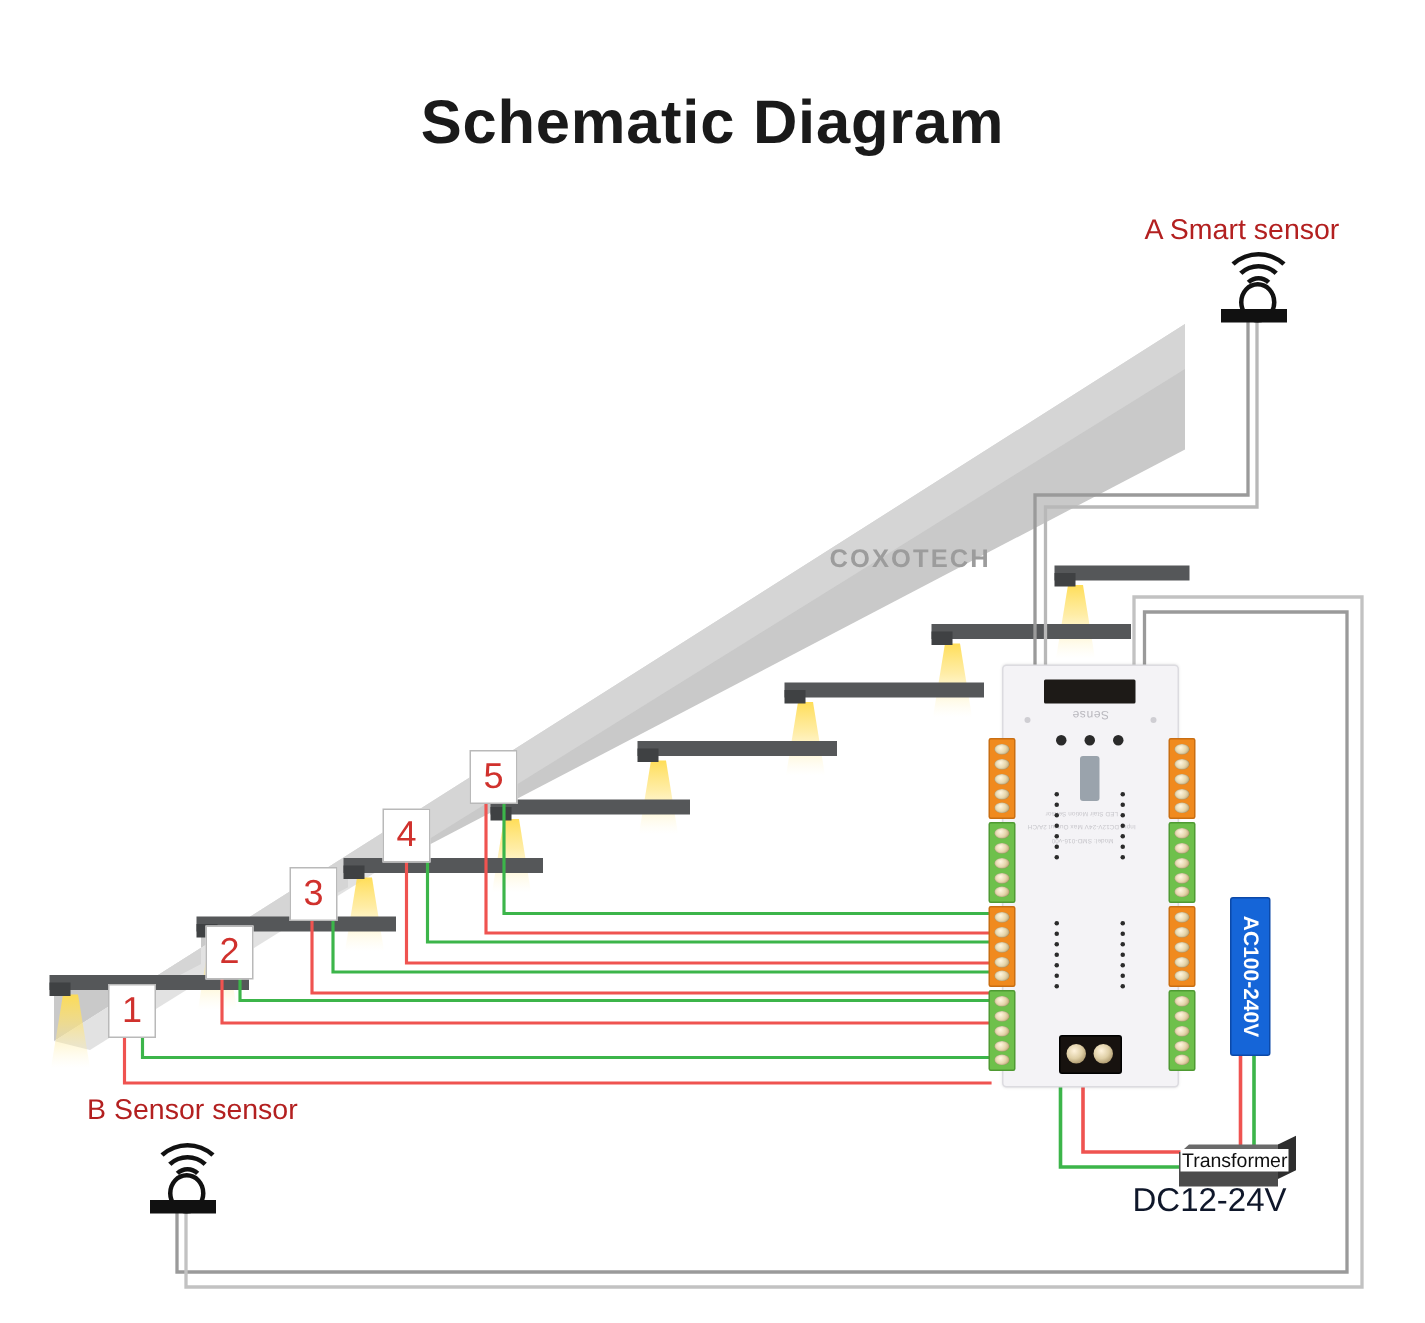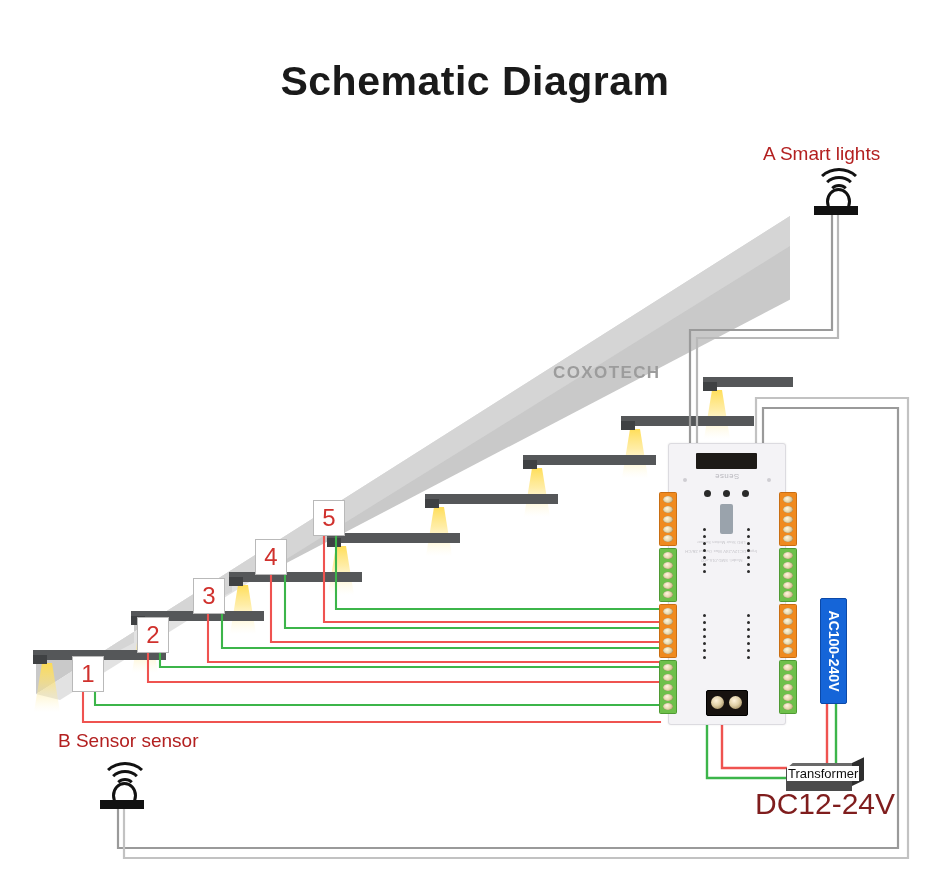--- a/index.html
+++ b/index.html
@@ -26,21 +26,21 @@
   
   .numbox{
     width:30px;height:34px;background:#fff;border:1.6px solid #b9b9b9;
     display:flex;align-items:center;justify-content:center;
     font-size:24px;color:#d0312d;font-weight:500;
     font-family:"Liberation Sans",sans-serif;
   }
   #terminal-note{left:340px;top:578px;font-size:19.5px;color:#d0443f;white-space:nowrap;}
   #label-a{left:763px;top:143px;font-size:19px;color:#b32020;white-space:nowrap;}
   #label-b{left:58px;top:730px;font-size:19px;color:#b32020;white-space:nowrap;}
-  #label-dc{left:755px;top:787px;font-size:30px;color:#7f1d1d;white-space:nowrap;}
+  #label-dc{left:755px;top:787px;font-size:22px;color:#0f172a;white-space:nowrap;}
 
   
   .sensor{width:56px;height:58px;}
   .sensor .bar{position:absolute;left:6px;top:40px;width:44px;height:9px;background:#111;}
   .sensor .ball{position:absolute;left:18px;top:22px;width:19px;height:21px;
      border:3.4px solid #111;border-radius:50%;background:#fff;}
   .arc{position:absolute;border:3px solid #111;border-radius:50%;
      border-bottom-color:transparent;border-left-color:transparent;border-right-color:transparent;}
 
   
@@ -199,21 +199,21 @@
     </g>
   </svg>
 
   <div class="abs numbox" style="left:72px;top:656px;">1</div>
   <div class="abs numbox" style="left:137px;top:617px;">2</div>
   <div class="abs numbox" style="left:193px;top:578px;">3</div>
   <div class="abs numbox" style="left:255px;top:539px;">4</div>
   <div class="abs numbox" style="left:313px;top:500px;">5</div>
 
 
-  <div class="abs" id="label-a">A Smart lights</div>
+  <div class="abs" id="label-a">A Smart sensor</div>
   <div class="abs sensor" style="left:808px;top:166px;">
     <div class="arc" style="left:6px;top:2px;width:44px;height:40px;transform:rotate(0deg);"></div>
     <div class="arc" style="left:13px;top:10px;width:30px;height:28px;"></div>
     <div class="arc" style="left:20px;top:18px;width:16px;height:16px;"></div>
     <div class="ball"></div>
     <div class="bar"></div>
   </div>
 
   <div class="abs" id="label-b">B Sensor sensor</div>
   <div class="abs sensor" style="left:94px;top:760px;">

